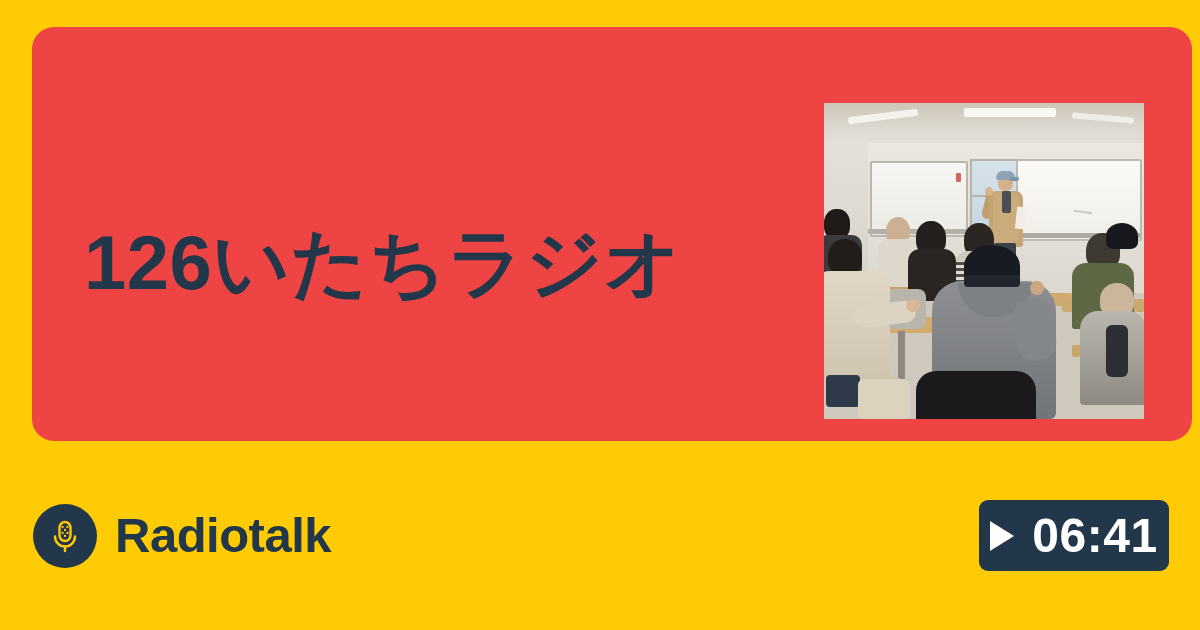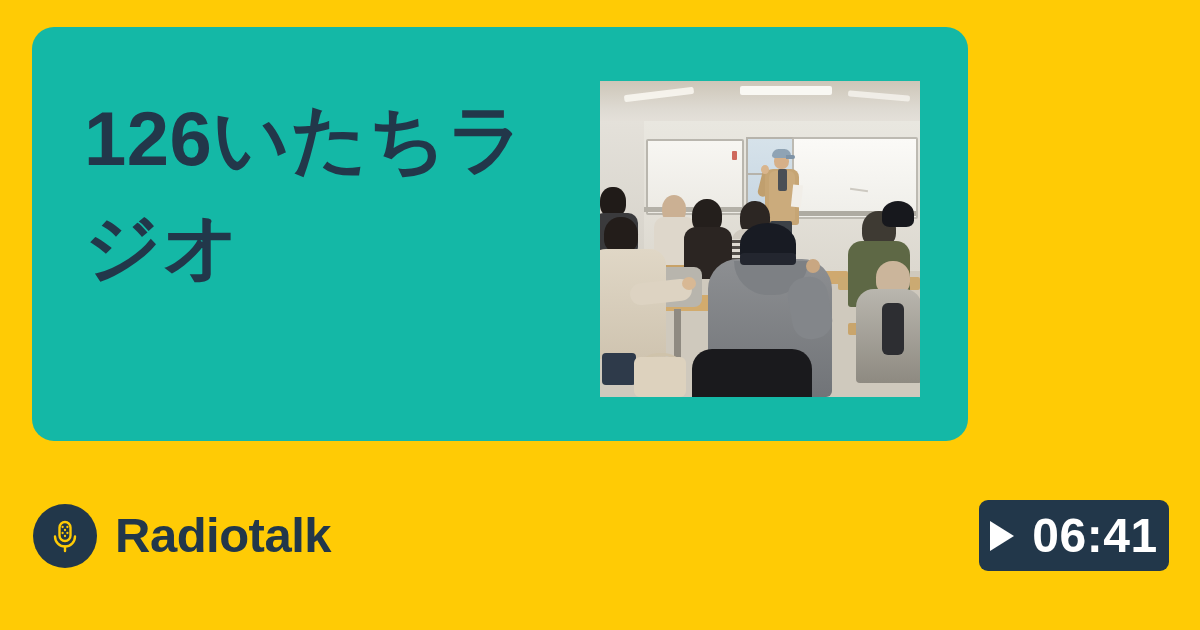--- a/index.html
+++ b/index.html
@@ -19,28 +19,28 @@
     width: 1200px;
     height: 630px;
     box-sizing: border-box;
   }
 
   
   .card {
     position: absolute;
     left: 32px;
     top: 27px;
-    width: 936px;
+    width: 1160px;
     height: 414px;
-    background: #14b8a6;
+    background: #ef4444;
     border-radius: 22px;
     box-sizing: border-box;
     display: flex;
     flex-direction: row;
-    align-items: flex-start;
+    align-items: center;
     overflow: hidden;
   }
 
   .card-text-col {
     flex: 1 1 auto;
     padding: 58px 0 0 52px;
     min-width: 0;
   }
 
   .episode-title {

